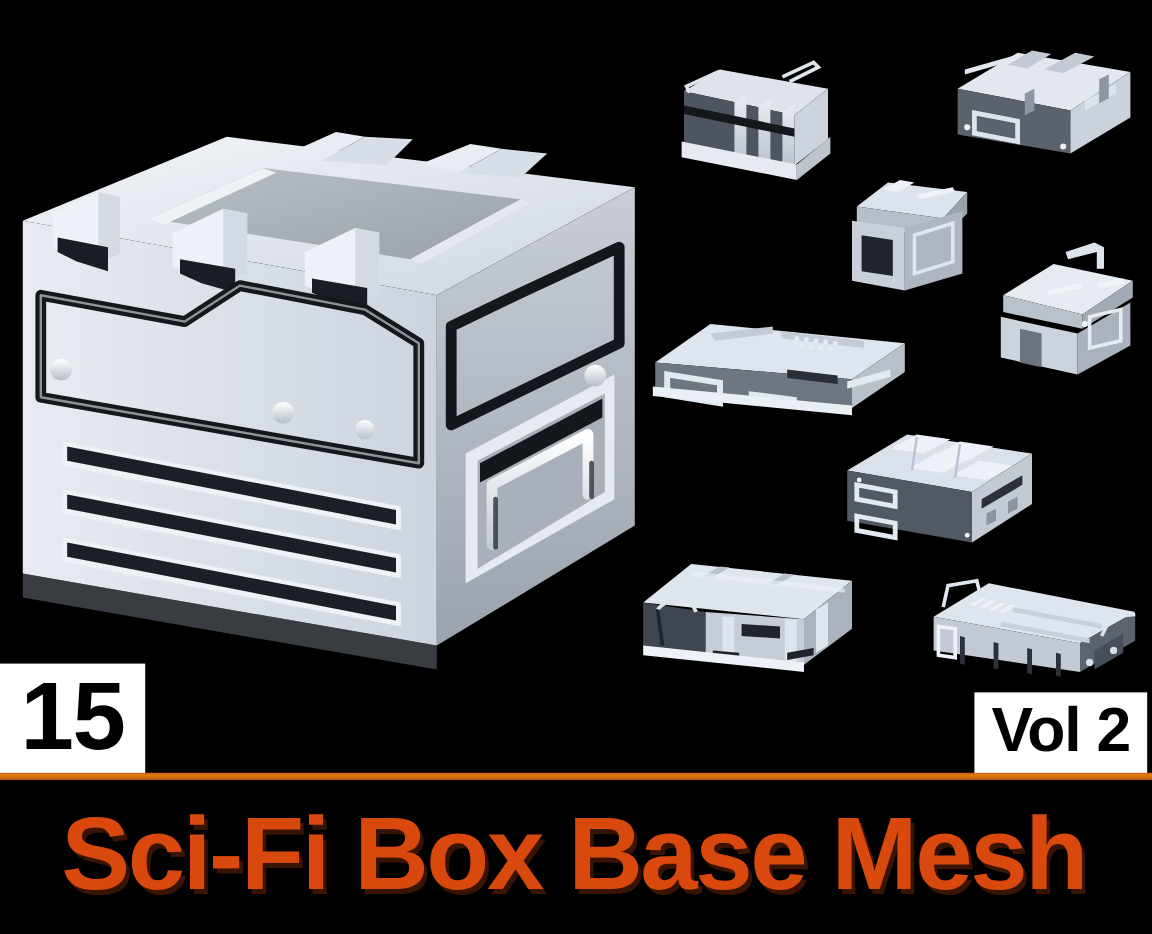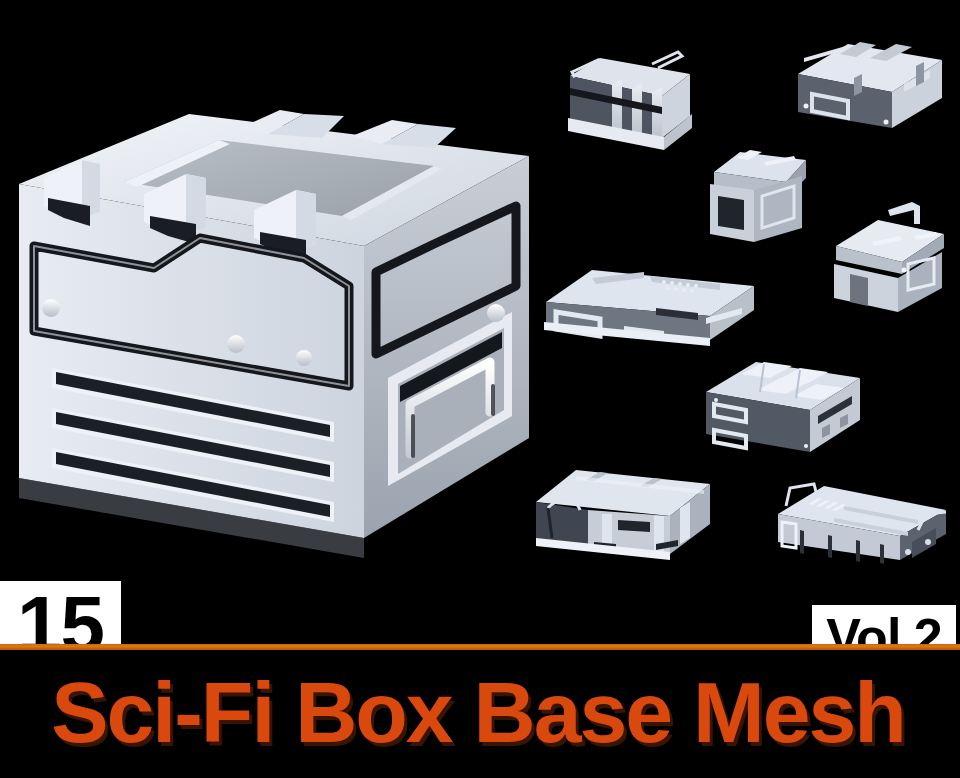--- a/index.html
+++ b/index.html
@@ -8,21 +8,21 @@
 
   
   #gallery{position:absolute;left:0;top:0;width:960px;height:648px;}
   .crate{position:absolute;}
   .crate svg{display:block;width:100%;height:100%;overflow:visible;}
 
   
   .badge{
     position:absolute;background:#ffffff;color:#000000;
     display:flex;align-items:center;justify-content:center;
-    font-weight:bold;line-height:1;letter-spacing:-1px;margin-top:28px;
+    font-weight:bold;line-height:1;letter-spacing:-1px;
   }
   #count-badge{left:0px;top:553px;width:121px;height:92px;font-size:80px;}
   #count-badge span{display:block;transform:translateY(-2px);}
   #vol-badge{left:812px;top:577px;width:144px;height:68px;font-size:52px;}
   #vol-badge span{display:block;transform:translateY(-2px);}
 
   
   #divider{position:absolute;left:0;top:644px;width:960px;height:6px;
     background:linear-gradient(180deg,#c9661b 0%,#e0780f 40%,#b25408 100%);}
 

